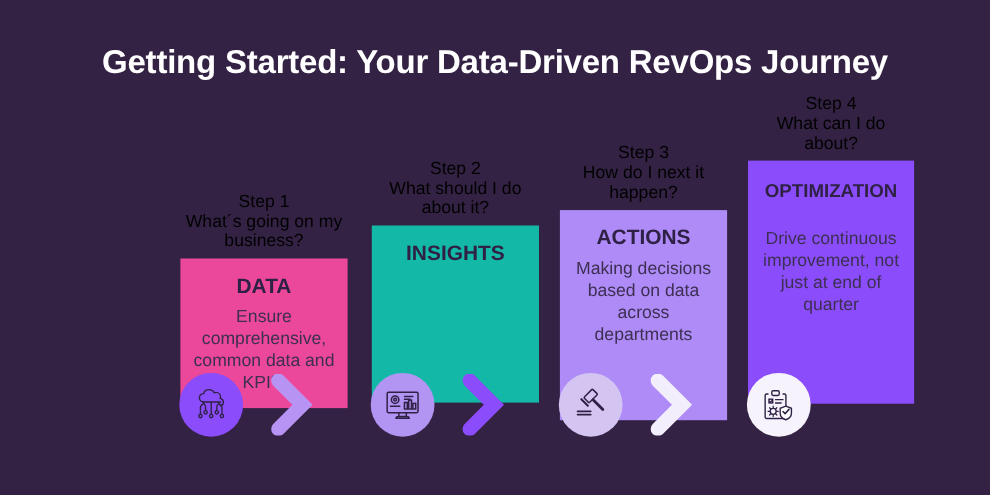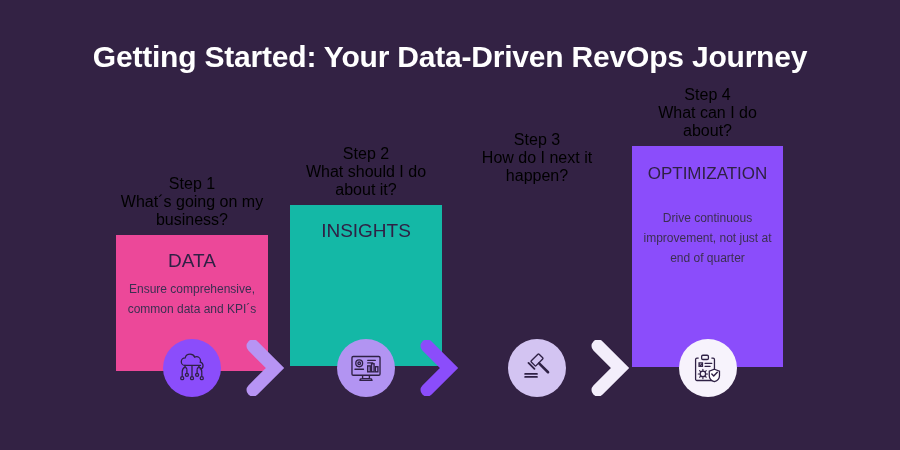--- a/index.html
+++ b/index.html
@@ -31,42 +31,43 @@
     font-size: 30px;
     font-weight: bold;
     letter-spacing: -0.2px;
     white-space: nowrap;
   }
 
   
   .step {
     position: absolute;
     width: 152px;
+    margin-left: 48px;
   }
   .step-head {
     text-align: center;
     width: 152px;
     margin-bottom: 6px;
   }
 
   .card {
     width: 152px;
     box-sizing: border-box;
     padding: 14px 6px 10px 6px;
     text-align: center;
   }
   .card-title {
     font-size: 19px;
-    font-weight: normal;
+    font-weight: bold;
     color: #2f2145;
     line-height: 24px;
     margin-bottom: 6px;
   }
   .card-body {
-    font-size: 12px;
+    font-size: 16px;
     font-weight: normal;
     color: #3c2f52;
     line-height: 20px;
   }
 
   
   .fill-1 { background: #ec4899; }
   .fill-2 { background: #14b8a6; }
   .fill-3 { background: #ae8bf7; }
   .fill-4 { background: #8b4dfb; }
@@ -160,20 +161,24 @@
     <svg width="44" height="56" viewBox="0 0 44 56">
       <path d="M8 6 L30 28 L8 50" fill="none" stroke="#8b4dfb" stroke-width="13" stroke-linecap="round" stroke-linejoin="miter"></path>
     </svg>
   </div>
 
   <div class="step" style="left:461px; top:131px;">
     <div class="step-head">
       <div>Step 3</div>
       <div>How do I next it happen?</div>
     </div>
+    <div class="card fill-3" style="height:191px;">
+      <div class="card-title">ACTIONS</div>
+      <div class="card-body">Making decisions based on data across departments</div>
+    </div>
   </div>
   <div class="icon-badge badge-3" style="left:508px; top:339px;">
     <svg width="34" height="34" viewBox="0 0 40 40" fill="none" stroke="#2f2145" stroke-width="1.6">
       <rect x="13.5" y="6.5" width="13" height="8" rx="1" transform="rotate(-45 20 10.5)"></rect>
       <path d="M22.5 14.5 L33 25" stroke-linecap="round" stroke-width="3"></path>
       <path d="M10 14 L17 21" stroke-linecap="round" stroke-width="2.2"></path>
       <path d="M6 27h14M6 30.5h14" stroke-linecap="round" stroke-width="2"></path>
     </svg>
   </div>
 

